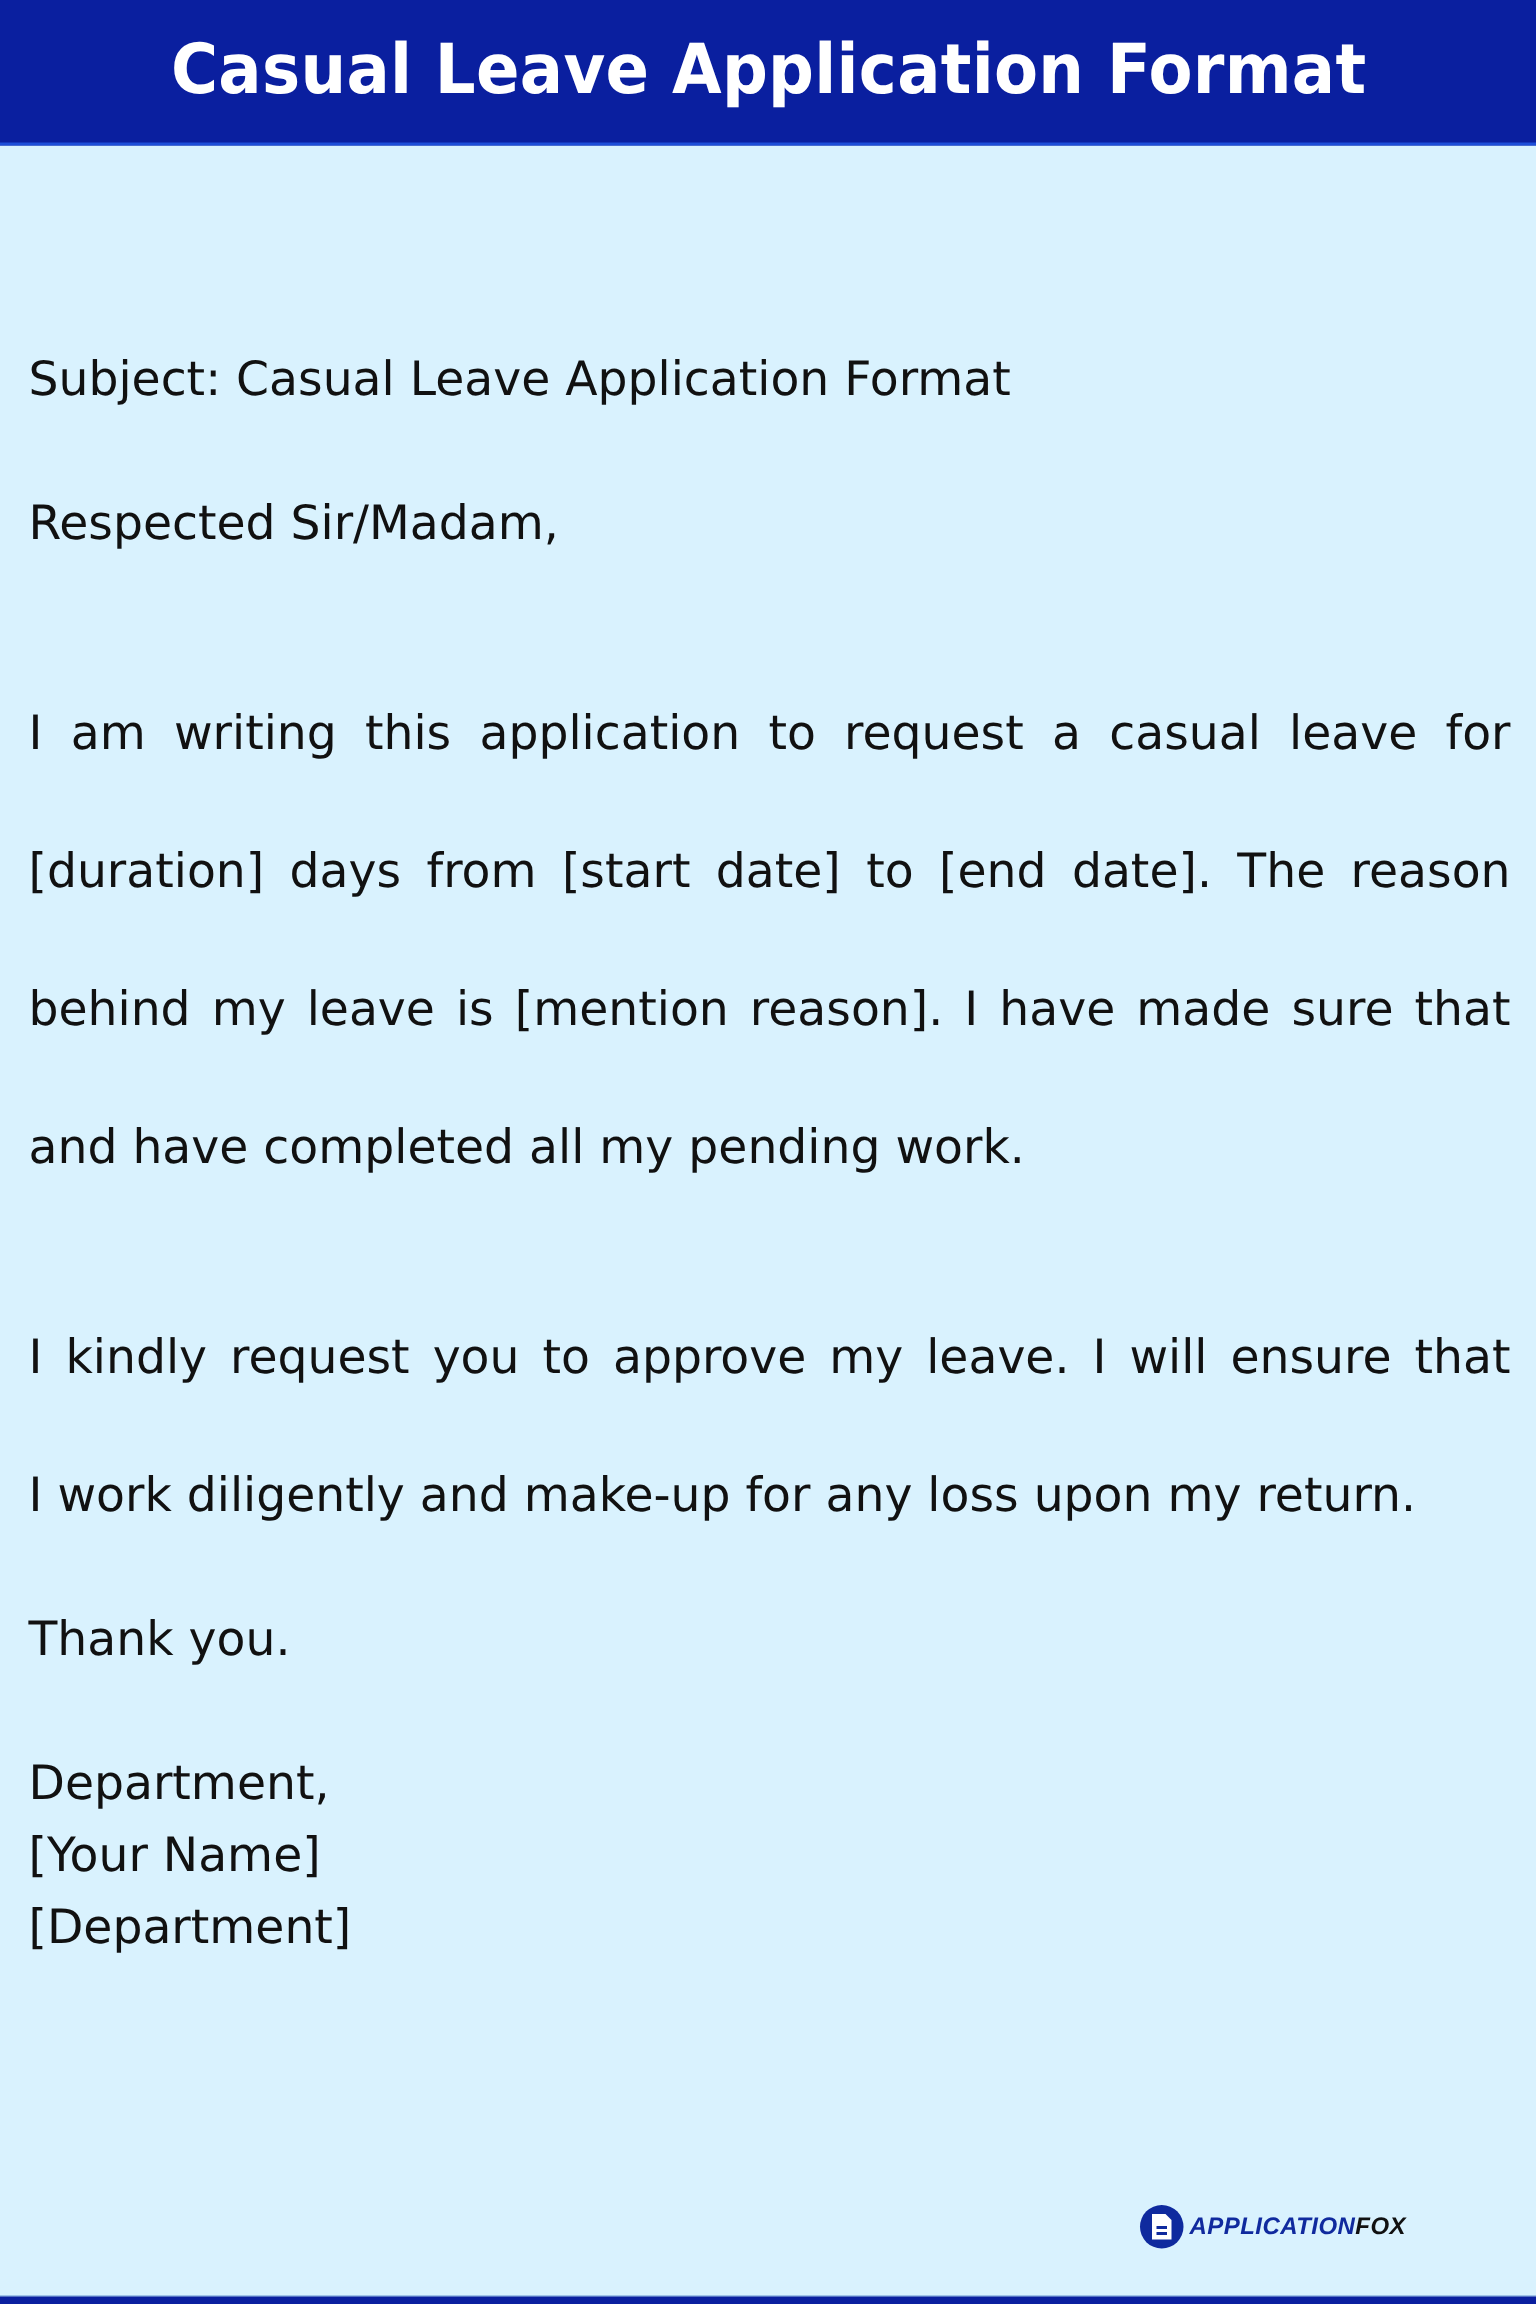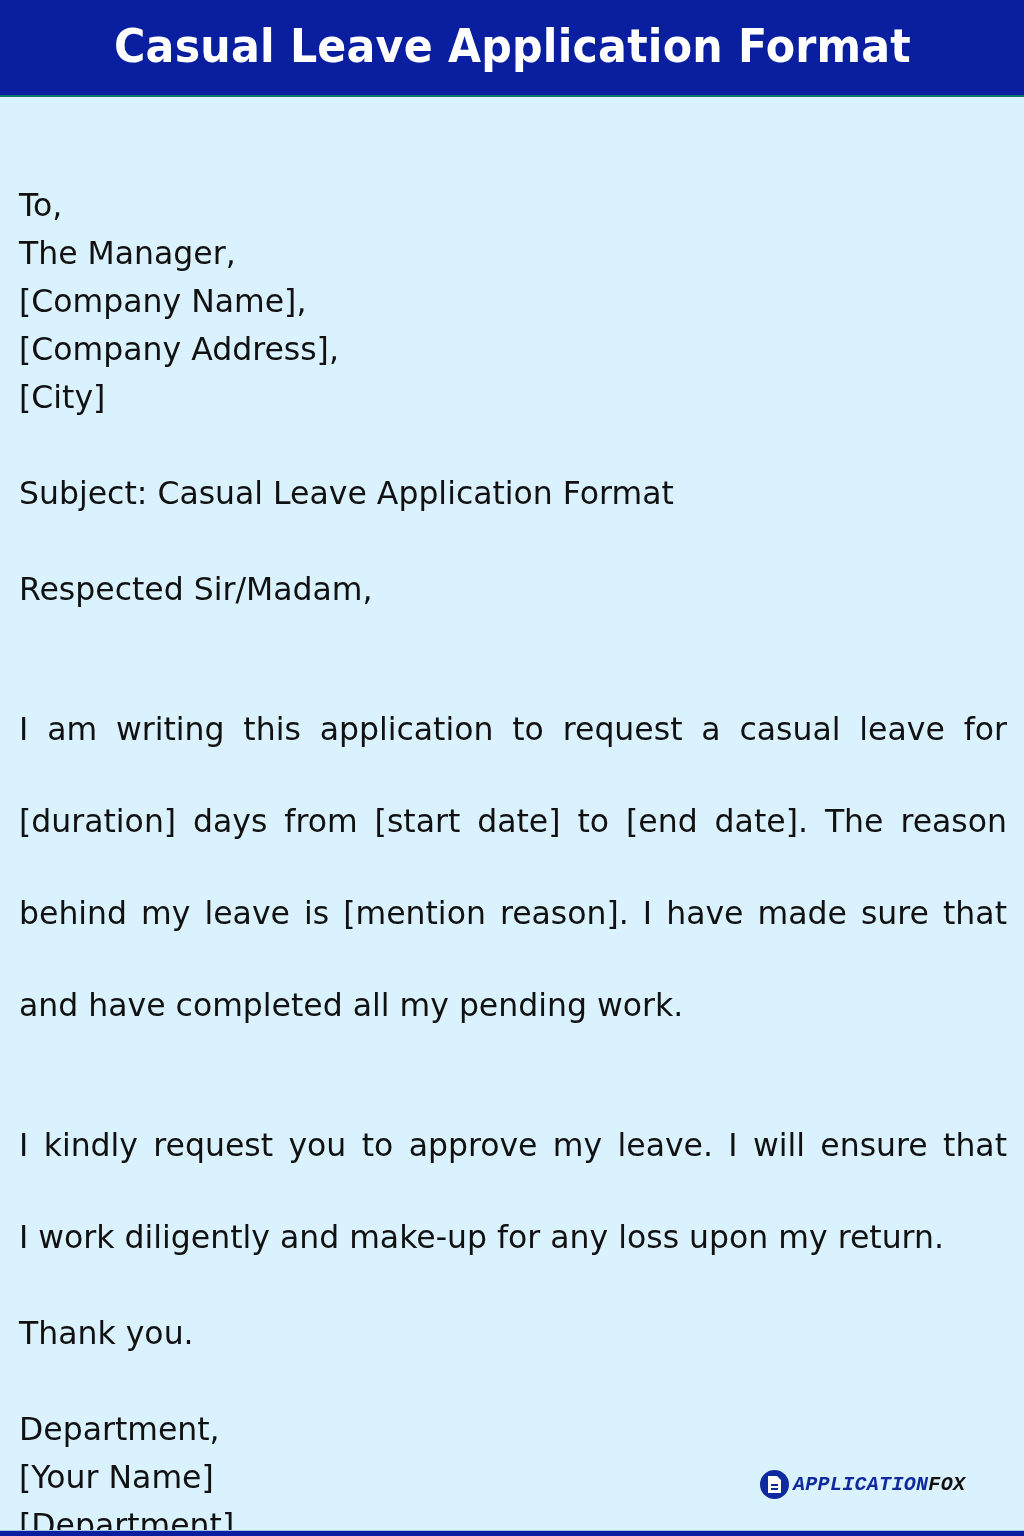--- a/index.html
+++ b/index.html
@@ -6,21 +6,21 @@
     body {
       width: 1024px; height: 1536px; overflow: hidden;
       background: #d9f2fe;
       font-family: "Liberation Sans", sans-serif;
       position: relative;
     }
     .header {
       position: absolute; left: 0; top: 0; width: 1024px; height: 97px;
       background: #0a1f9f;
       display: flex; align-items: center; justify-content: center;
-      border-bottom: 2px solid #0f766e;
+      border-bottom: 2px solid #1d4ed8;
       box-sizing: border-box;
     }
     .header h1 {
       margin: 0; color: #ffffff;
       font-family: "DejaVu Sans", sans-serif;
       font-weight: bold; font-size: 46px; letter-spacing: 0.2px;
       transform: scaleX(0.93);
       padding-bottom: 4px;
     }
     .letter {
@@ -36,46 +36,39 @@
     .para .l.last { text-align-last: left; }
     .logo {
       position: absolute; left: 760px; top: 1470px;
       display: flex; align-items: center; gap: 4px;
     }
     .logo-icon {
       width: 29px; height: 29px; border-radius: 50%;
       background: #0f2a9e; display: flex; align-items: center; justify-content: center;
     }
     .logo-text {
-      font-family: Liberation Mono, monospace; font-weight: bold; font-style: italic;
-      font-size: 20px; letter-spacing: 0.3px;
+      font-family: Liberation Sans, sans-serif; font-weight: bold; font-style: italic;
+      font-size: 16px; letter-spacing: 0.3px;
     }
     .logo-text .a { color: #102a9e; }
     .logo-text .b { color: #111111; }
     .footer-bar {
       position: absolute; left: 0; bottom: 0; width: 1024px; height: 5px;
       background: #0a1f9f;
       border-top: 1px solid #9fc4e8;
     }
   </style>
 </head>
 <body>
 
 <div class="header">
   <h1>Casual Leave Application Format</h1>
 </div>
 
 <div class="letter">
-  <div>
-    <div class="line">To,</div>
-    <div class="line">The Manager,</div>
-    <div class="line">[Company Name],</div>
-    <div class="line">[Company Address],</div>
-    <div class="line">[City]</div>
-  </div>
   <div class="gap"></div>
   <div class="line">Subject: Casual Leave Application Format</div>
   <div class="gap"></div>
   <div class="line">Respected Sir/Madam,</div>
   <div class="gap"></div>
   <div class="para">
     <span class="l">I am writing this application to request a casual leave for</span>
     <span class="l">[duration] days from [start date] to [end date]. The reason</span>
     <span class="l">behind my leave is [mention reason]. I have made sure that</span>
     <span class="l last">and have completed all my pending work.</span>

